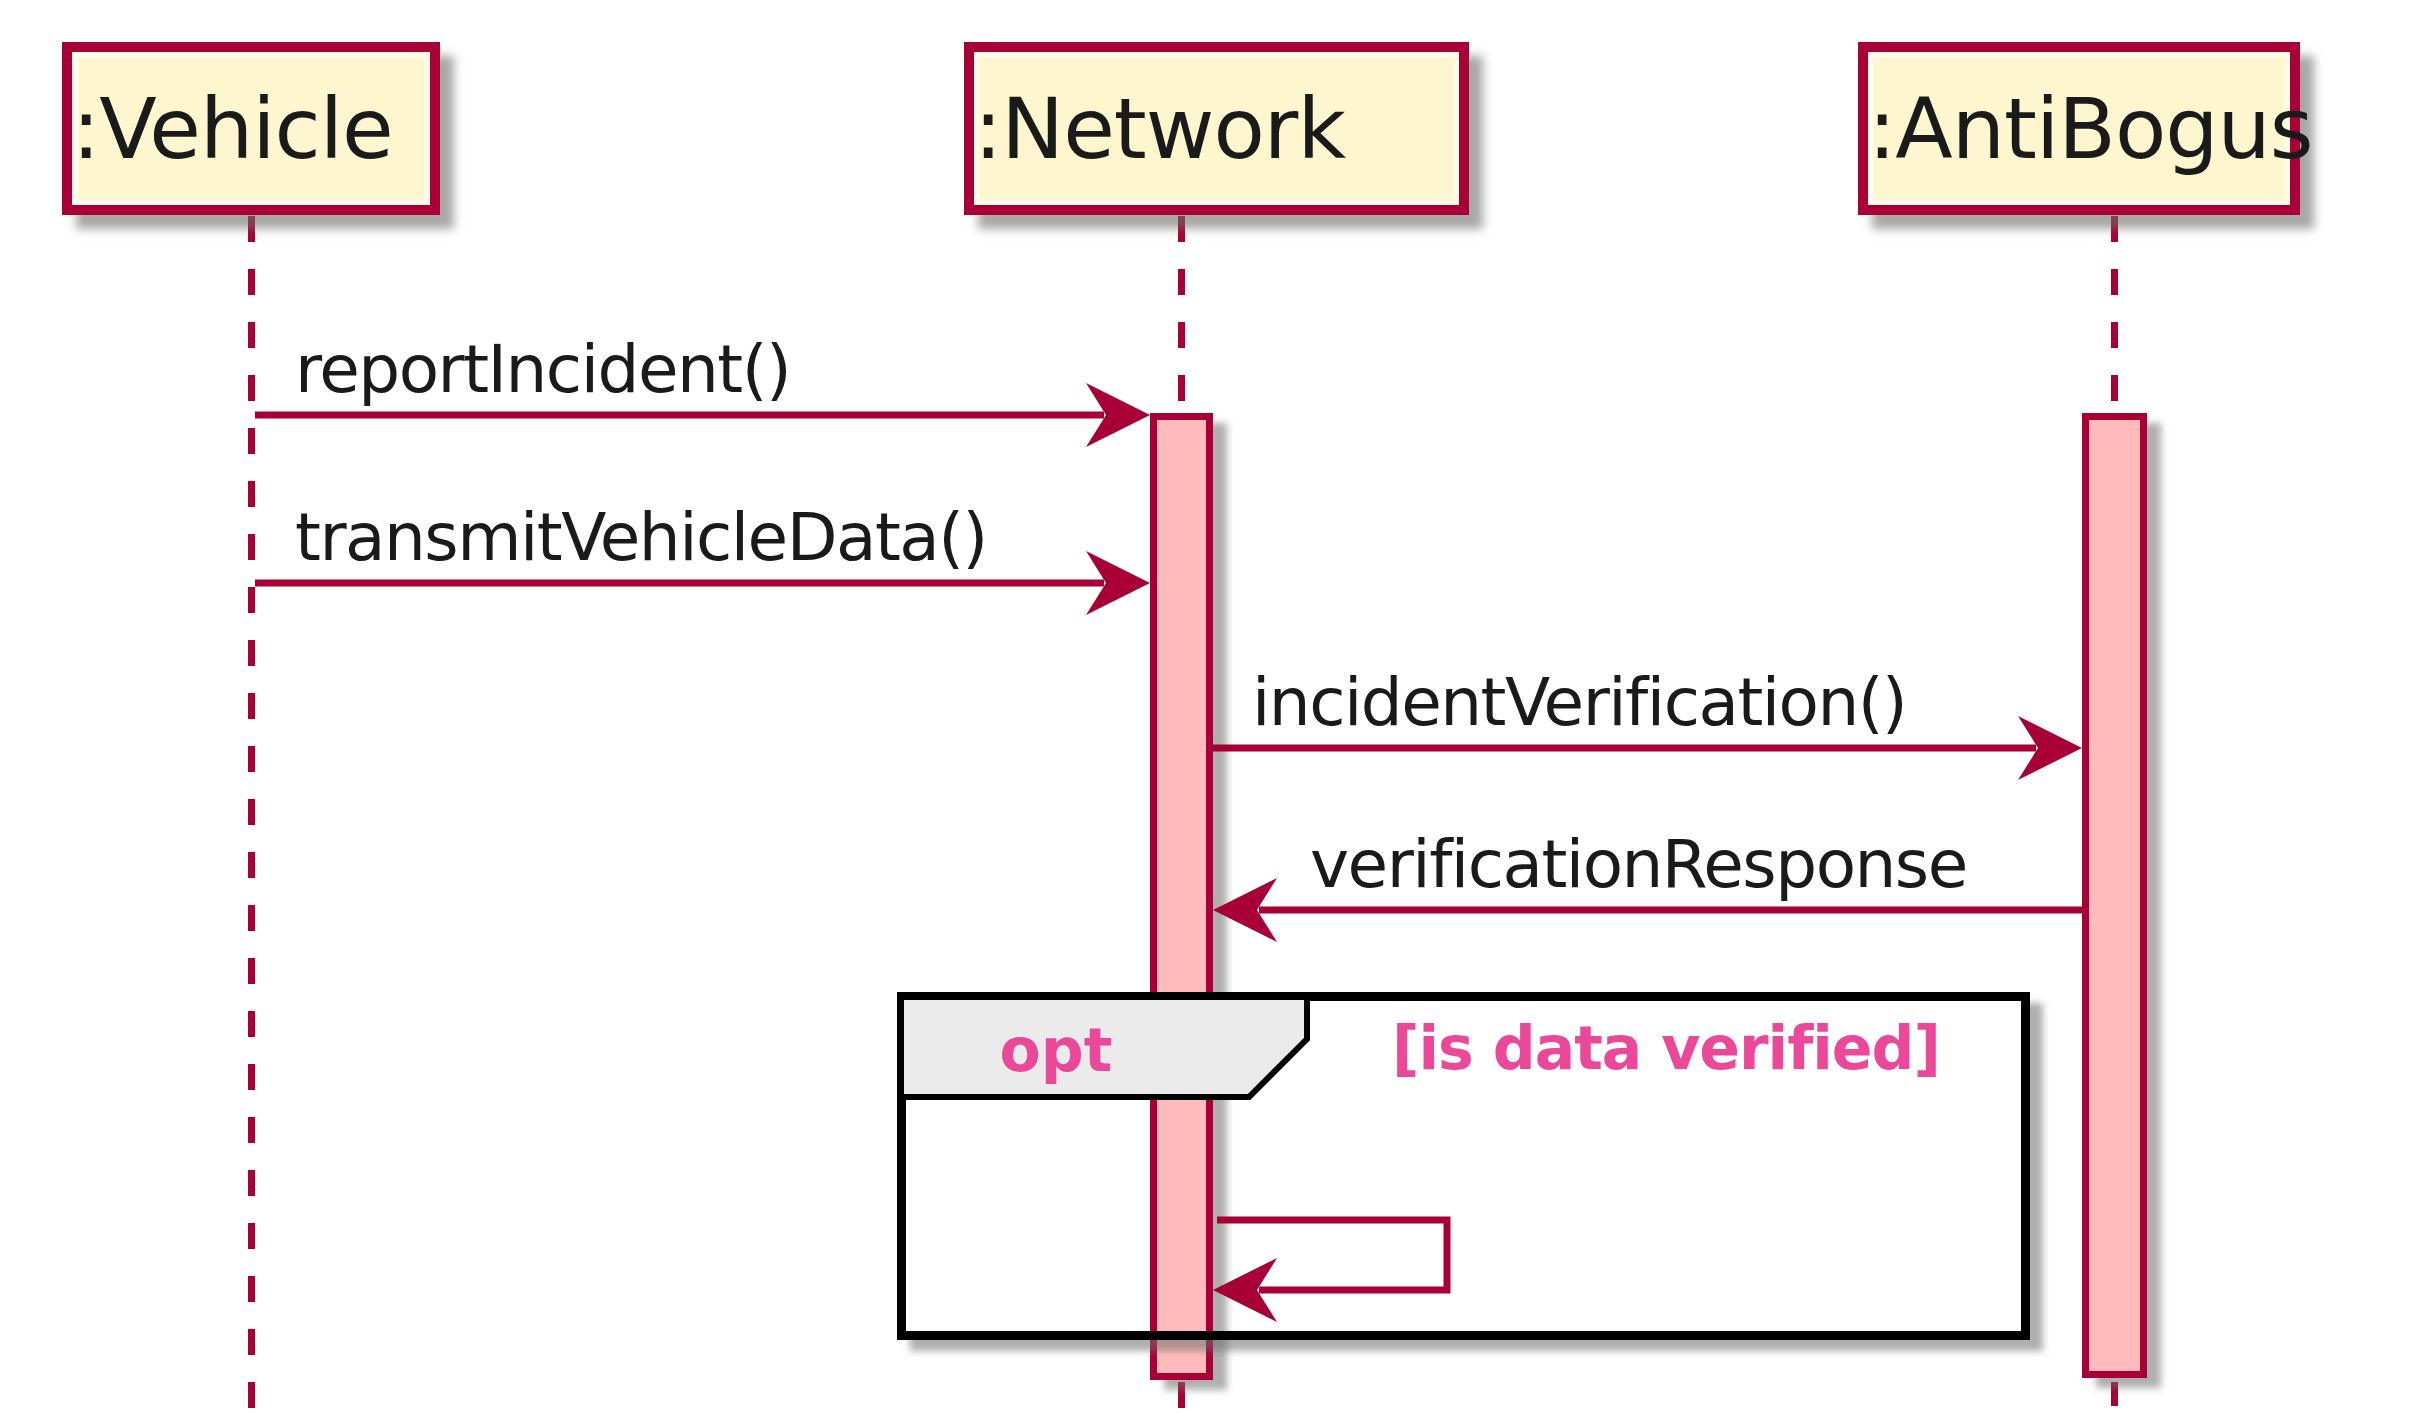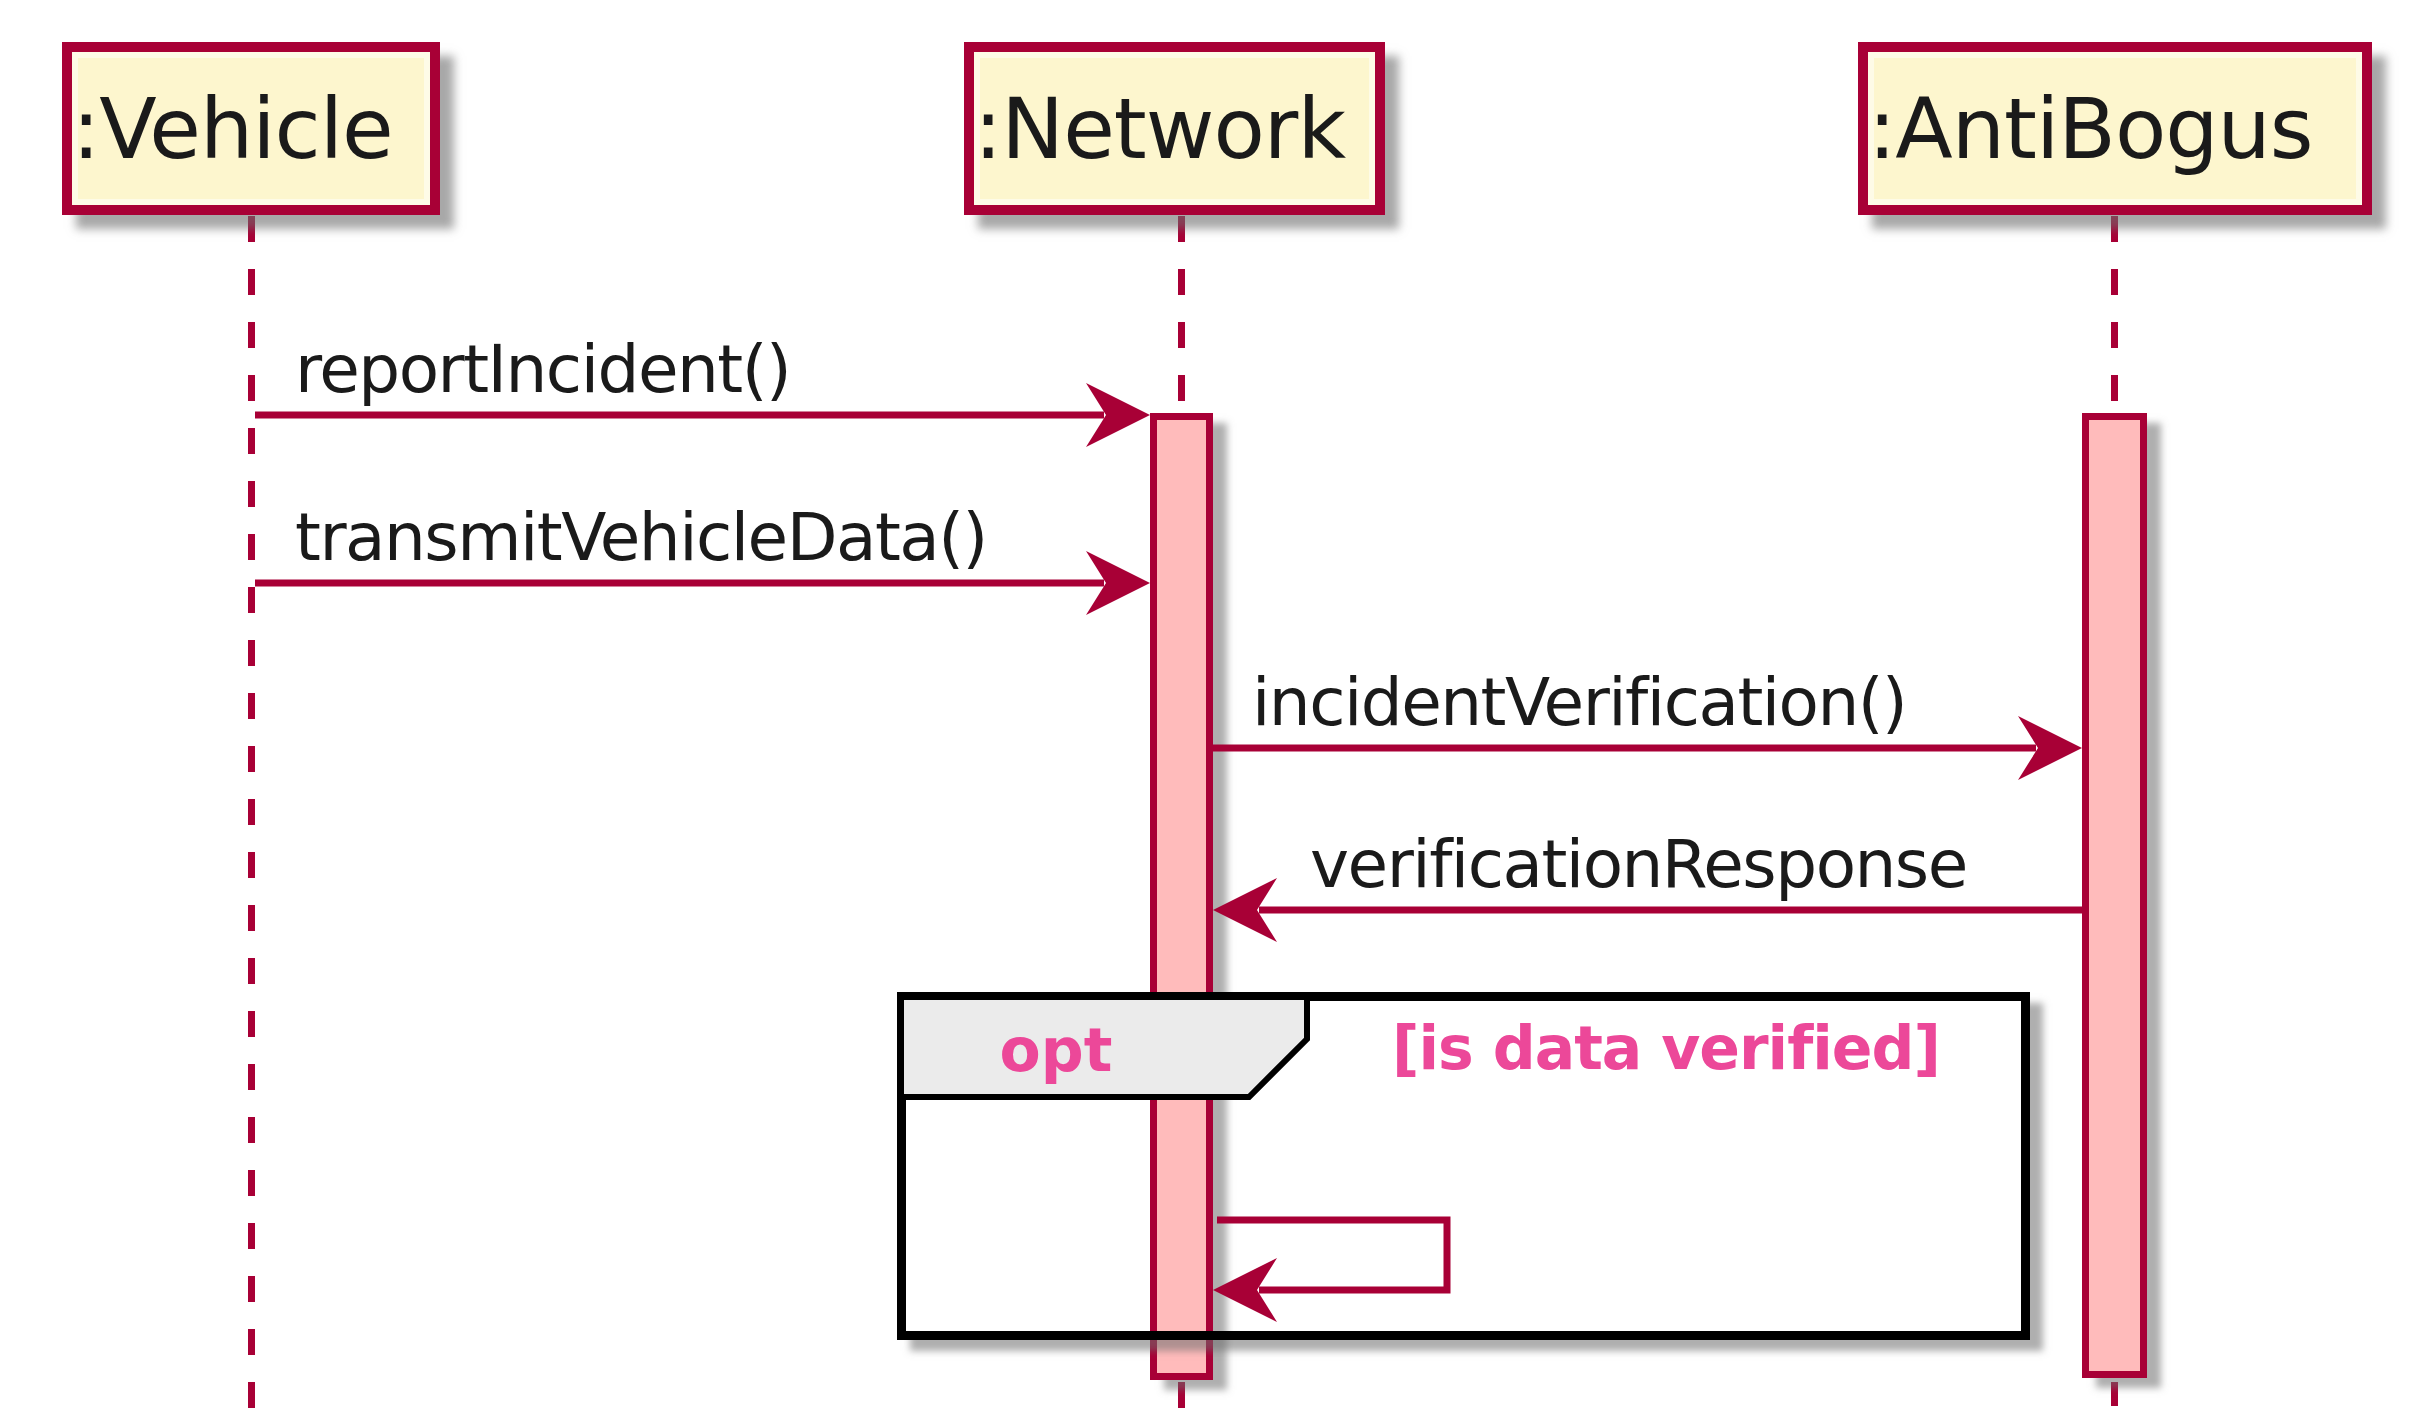--- a/index.html
+++ b/index.html
@@ -16,22 +16,22 @@
   .act-network{left:1150px;top:413px;width:63px;height:967px;}
   .act-antibogus{left:2082px;top:413px;width:65px;height:965px;}
 
   .participant{position:absolute;top:42px;height:173px;box-sizing:border-box;z-index:8;
                background:var(--participant_fill,#FDF6CE);
                border:10px solid var(--accent,#A80036);
                box-shadow:14px 14px 9px rgba(110,110,110,0.6),inset 0 0 0 6px rgba(255,255,255,0.5);
                display:flex;align-items:center;justify-content:flex-start;
                font-size:84px;letter-spacing:-1px;color:var(--text,#1A1A1A);}
   .p-vehicle{left:62px;width:378px;}
-  .p-network{left:964px;width:421px;}
-  .p-antibogus{left:1858px;width:514px;}
+  .p-network{left:964px;width:505px;}
+  .p-antibogus{left:1858px;width:442px;}
 
   .msg{position:absolute;z-index:7;font-size:66px;letter-spacing:-1.5px;line-height:1;
        color:var(--text,#1A1A1A);white-space:nowrap;}
   .m1{left:295px;top:337px;}
   .m2{left:295px;top:505px;}
   .m3{left:1252px;top:670px;}
   .m4{left:1310px;top:832px;}
   .m5{left:1252px;top:1140px;}
 
   .fragment{position:absolute;left:897px;top:992px;width:1133px;height:348px;box-sizing:border-box;z-index:3;

